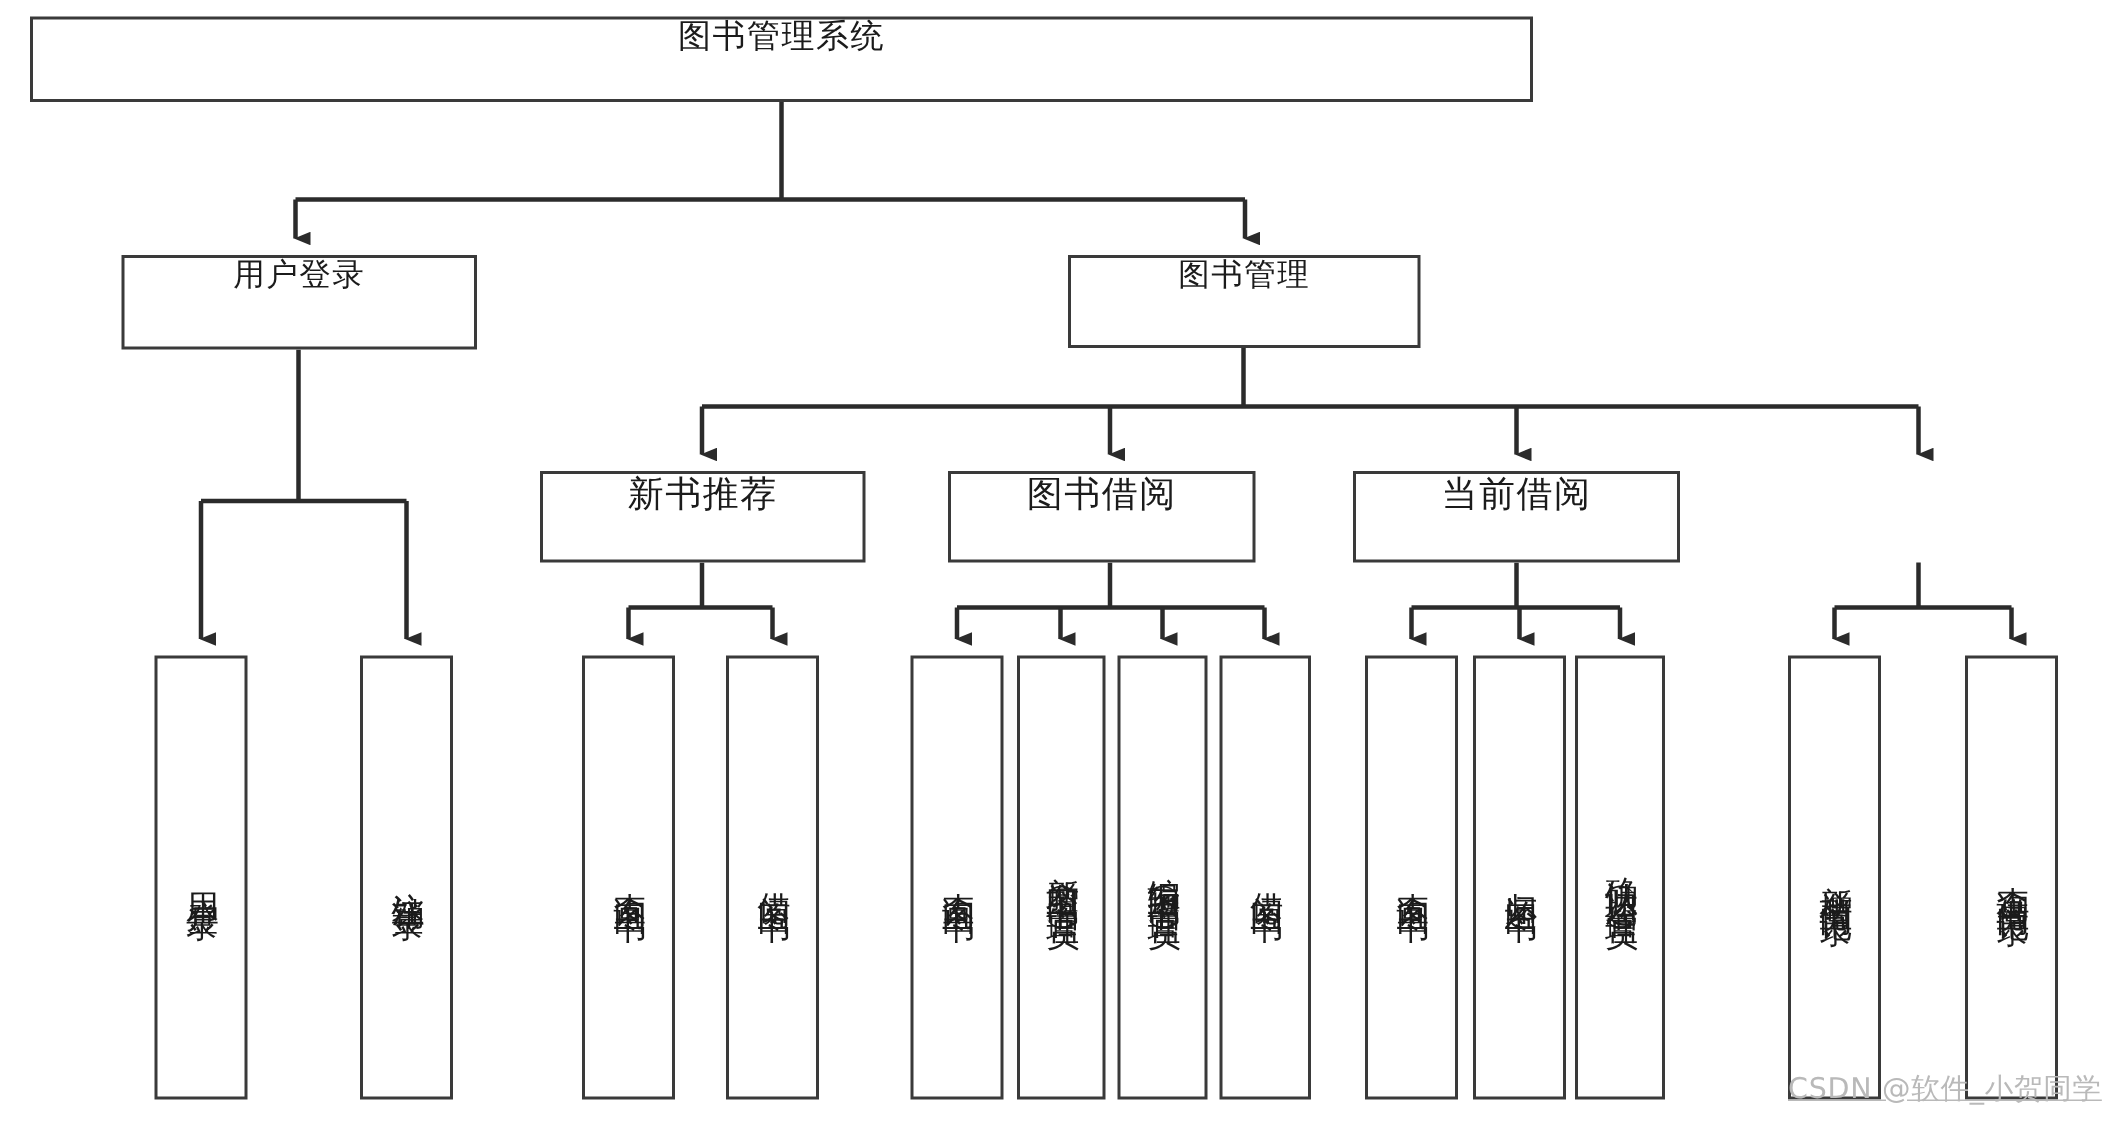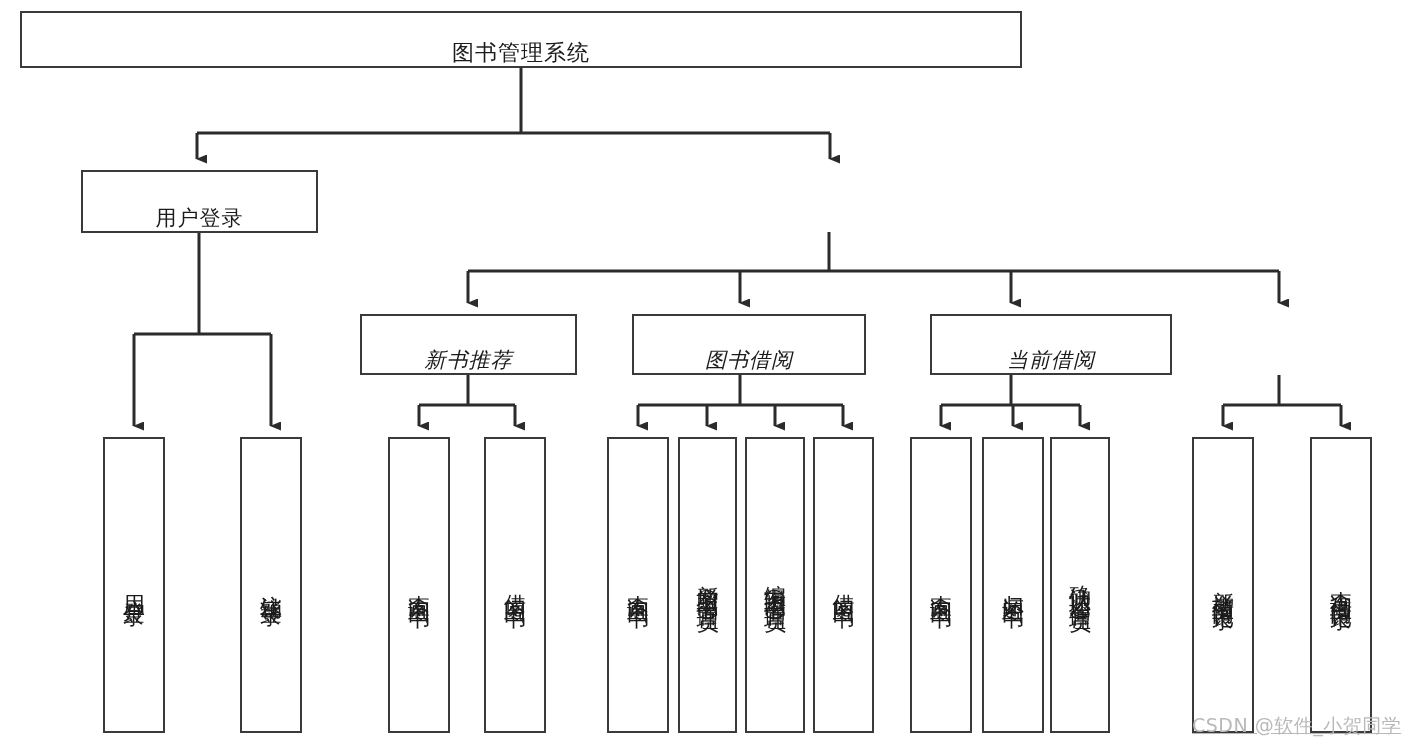--- a/index.html
+++ b/index.html
@@ -26,34 +26,34 @@
     top: 0;
     width: 1405px;
     height: 747px;
   }
   .node-box {
     position: absolute;
     box-sizing: border-box;
     background: #ffffff;
     border: 2px solid #3a3a3a;
     display: flex;
-    align-items: flex-end;
+    align-items: flex-start;
     justify-content: center;
     overflow: hidden;
   }
   .node-label {
     color: #1b1b1b;
     letter-spacing: 1px;
     text-align: center;
     white-space: nowrap;
     line-height: 1.12;
   }
   .level0 .node-label { font-size: 22px; }
   .level1 .node-label { font-size: 21px; }
-  .level2 .node-label { font-size: 21px; font-style: italic; }
+  .level2 .node-label { font-size: 24px; }
   .leaf-box {
     align-items: center;
     justify-content: center;
   }
   .leaf-box .node-label {
     writing-mode: vertical-rl;
     text-orientation: upright;
     font-size: 22px;
     letter-spacing: 4px;
     line-height: 1;
@@ -124,28 +124,31 @@
     </g>
   </svg>
 
   <div class="node-box level0" style="left: 20px; top: 11px; width: 1002px; height: 57px; border-color: rgb(58, 58, 58);">
     <span class="node-label" style="color: rgb(27, 27, 27);">图书管理系统</span>
   </div>
 
   <div class="node-box level1" style="left: 81px; top: 170px; width: 237px; height: 63px; border-color: rgb(58, 58, 58);">
     <span class="node-label" style="color: rgb(27, 27, 27);">用户登录</span>
   </div>
+  <div class="node-box level1" style="left: 712px; top: 170px; width: 235px; height: 62px; border-color: rgb(58, 58, 58);">
+    <span class="node-label" style="color: rgb(27, 27, 27);">图书管理</span>
+  </div>
 
   <div class="node-box level2" style="left: 360px; top: 314px; width: 217px; height: 61px; border-color: rgb(58, 58, 58);">
     <span class="node-label" style="color: rgb(27, 27, 27);">新书推荐</span>
   </div>
-  <div class="node-box level2" style="left: 632px; top: 314px; width: 234px; height: 61px; border-color: rgb(58, 58, 58);">
+  <div class="node-box level2" style="left: 632px; top: 314px; width: 205px; height: 61px; border-color: rgb(58, 58, 58);">
     <span class="node-label" style="color: rgb(27, 27, 27);">图书借阅</span>
   </div>
-  <div class="node-box level2" style="left: 930px; top: 314px; width: 242px; height: 61px; border-color: rgb(58, 58, 58);">
+  <div class="node-box level2" style="left: 902px; top: 314px; width: 218px; height: 61px; border-color: rgb(58, 58, 58);">
     <span class="node-label" style="color: rgb(27, 27, 27);">当前借阅</span>
   </div>
 
   <div class="node-box leaf-box" style="left: 103px; top: 437px; width: 62px; height: 296px; border-color: rgb(58, 58, 58);">
     <span class="node-label" style="color: rgb(27, 27, 27);">用户登录</span>
   </div>
   <div class="node-box leaf-box" style="left: 240px; top: 437px; width: 62px; height: 296px; border-color: rgb(58, 58, 58);">
     <span class="node-label" style="color: rgb(27, 27, 27);">注销登录</span>
   </div>
   <div class="node-box leaf-box" style="left: 388px; top: 437px; width: 62px; height: 296px; border-color: rgb(58, 58, 58);">

